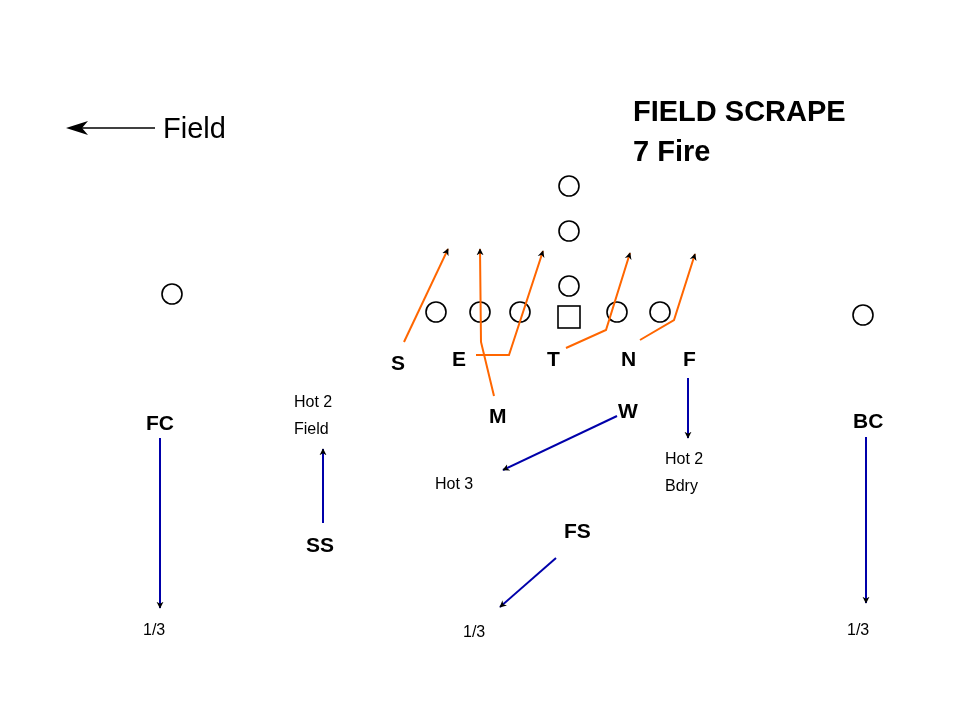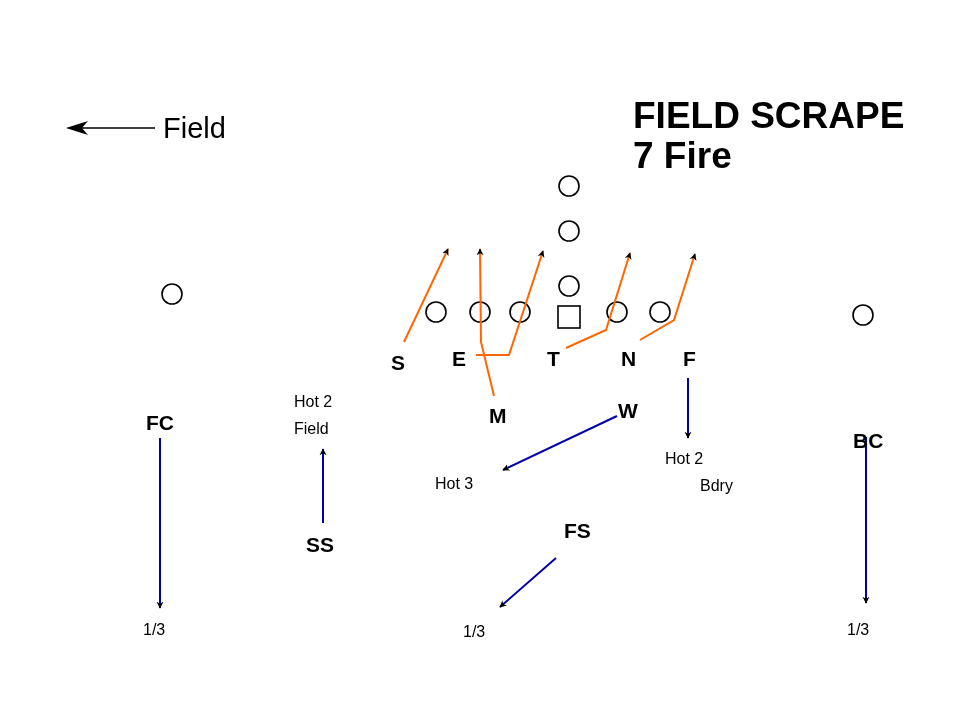--- a/index.html
+++ b/index.html
@@ -1,19 +1,19 @@
 <!DOCTYPE html>
 <html><head>
 <meta charset="utf-8">
 <style>
   html, body { margin: 0; padding: 0; background: #ffffff; }
   body { width: 960px; height: 720px; position: relative; overflow: hidden; font-family: "Liberation Sans", sans-serif; }
   svg { position: absolute; left: 0; top: 0; }
   .lbl { position: absolute; font-family: "Liberation Sans", sans-serif; color: #000; white-space: nowrap; line-height: 1; }
-  .title { font-weight: bold; font-size: 37px; }
+  .title { font-weight: bold; font-size: 29px; }
   .pos { font-weight: bold; font-size: 21px; }
   .note { font-size: 16px; line-height: 27px; }
   .dir { font-size: 29px; }
 </style>
 </head>
 <body>
 
 <svg width="960" height="720" viewBox="0 0 960 720">
   <defs>
     <marker id="ah" viewBox="0 0 10 10" refX="9" refY="5" markerWidth="7" markerHeight="9" markerUnits="userSpaceOnUse" orient="auto">
@@ -64,24 +64,24 @@
 <div class="lbl dir" style="left:163px; top:114px;">Field</div>
 
 <div class="lbl pos" style="left:391px; top:352px;">S</div>
 <div class="lbl pos" style="left:452px; top:348px;">E</div>
 <div class="lbl pos" style="left:547px; top:348px;">T</div>
 <div class="lbl pos" style="left:621px; top:348px;">N</div>
 <div class="lbl pos" style="left:683px; top:348px;">F</div>
 <div class="lbl pos" style="left:489px; top:405px;">M</div>
 <div class="lbl pos" style="left:618px; top:400px;">W</div>
 <div class="lbl pos" style="left:146px; top:412px;">FC</div>
-<div class="lbl pos" style="left:853px; top:410px;margin-top:20px;">BC</div>
+<div class="lbl pos" style="left:853px; top:410px;">BC</div>
 <div class="lbl pos" style="left:306px; top:534px;">SS</div>
 <div class="lbl pos" style="left:564px; top:520px;">FS</div>
 
 <div class="lbl note" style="left:294px; top:388px;">Hot 2</div>
 <div class="lbl note" style="left:294px; top:415px;">Field</div>
 <div class="lbl note" style="left:435px; top:470px;">Hot 3</div>
 <div class="lbl note" style="left:665px; top:445px;">Hot 2</div>
-<div class="lbl note" style="left:665px; top:472px;margin-left:35px;">Bdry</div>
+<div class="lbl note" style="left:665px; top:472px;">Bdry</div>
 <div class="lbl note" style="left:143px; top:616px;">1/3</div>
 <div class="lbl note" style="left:463px; top:618px;">1/3</div>
 <div class="lbl note" style="left:847px; top:616px;">1/3</div>
 
 </body></html>

